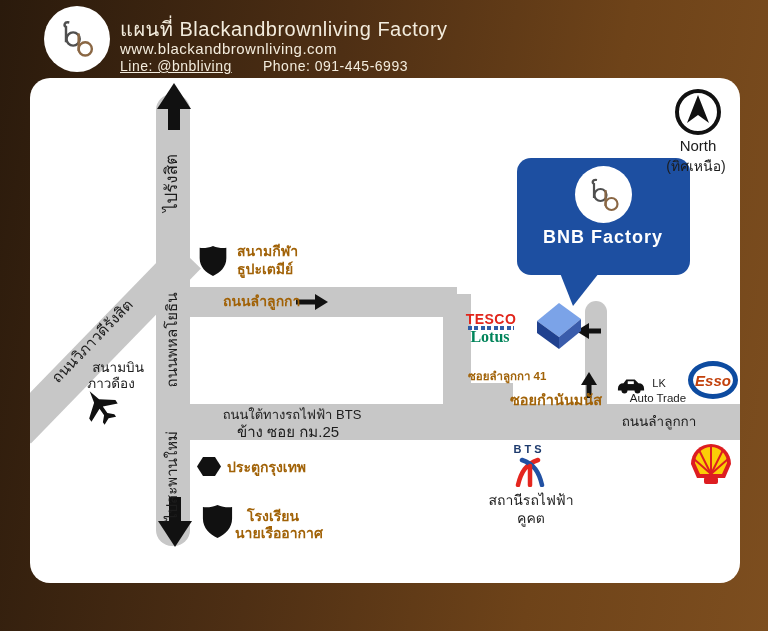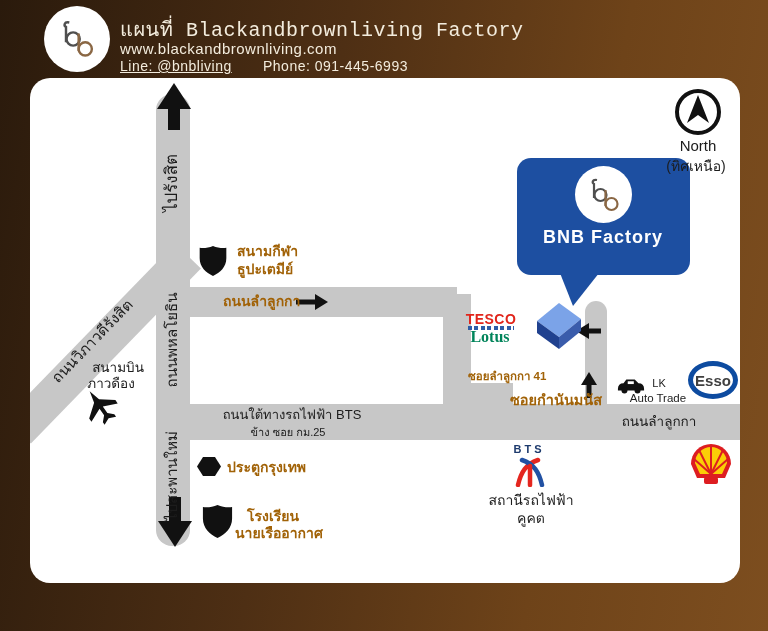--- a/index.html
+++ b/index.html
@@ -29,21 +29,21 @@
 <body>
 
 <div class="abs logo-circle" style="left:44px;top:6px;width:66px;height:66px;">
   <svg width="44" height="44" viewBox="0 0 40 40">
     <path d="M13,5 C8,4 8,8 10,9 L10,23" stroke="#4f4f4f" stroke-width="2.2" fill="none"></path>
     <circle cx="16.5" cy="20" r="6" stroke="#4f4f4f" stroke-width="2.2" fill="none"></circle>
     <path d="M21.5,15 L21.5,31" stroke="#8a6744" stroke-width="2.2" fill="none"></path>
     <circle cx="27.5" cy="29" r="6" stroke="#8a6744" stroke-width="2.2" fill="none"></circle>
   </svg>
 </div>
-<div class="abs hdr-txt" style="left:120px;top:13px;font-size:20px;font-family:Liberation Mono, monospace;">แผนที่  Blackandbrownliving Factory</div>
+<div class="abs hdr-txt" style="left:120px;top:13px;font-size:20px;">แผนที่  Blackandbrownliving Factory</div>
 <div class="abs hdr-txt" style="left:120px;top:40px;font-size:15px;">www.blackandbrownliving.com</div>
 <div class="abs hdr-txt" style="left:120px;top:58px;font-size:14px;text-decoration:underline;">Line: @bnbliving</div>
 <div class="abs hdr-txt" style="left:263px;top:58px;font-size:14px;">Phone: 091-445-6993</div>
 
 <div id="panel">
 
   <svg class="abs" style="left:0;top:0;" width="710" height="505" viewBox="0 0 710 505">
 
     <line x1="158" y1="178" x2="-12" y2="353" stroke="#c7c7c7" stroke-width="36"></line>
 
@@ -110,21 +110,21 @@
   <div class="lbl" style="left:668px;top:68px;font-size:15px;">North</div>
   <div class="lbl" style="left:666px;top:88px;font-size:14px;">(ทิศเหนือ)</div>
 
   <div class="lbl rot" style="left:142px;top:105px;font-size:17px;">ไปรังสิต</div>
   <div class="lbl rot" style="left:142px;top:262px;font-size:15px;">ถนนพหลโยธิน</div>
   <div class="lbl rot" style="left:142px;top:398px;font-size:15px;">ไปสะพานใหม่</div>
   <div class="lbl" style="left:62px;top:263px;font-size:15px;transform:translate(-50%,-50%) rotate(-46deg);">ถนนวิภาวดีรังสิต</div>
 
   <div class="left-lbl" style="left:193px;top:223px;font-size:14px;">ถนนลำลูกกา</div>
   <div class="lbl" style="left:262px;top:337px;font-size:13px;">ถนนใต้ทางรถไฟฟ้า BTS</div>
-  <div class="lbl" style="left:258px;top:354px;font-size:11px;">ข้าง ซอย กม.25</div>
+  <div class="lbl" style="left:258px;top:354px;font-size:15px;">ข้าง ซอย กม.25</div>
   <div class="left-lbl" style="left:438px;top:299px;font-size:11.5px;">ซอยลำลูกกา 41</div>
   <div class="left-lbl" style="left:480px;top:322px;font-size:14.5px;">ซอยกำนันมนัส</div>
   <div class="lbl" style="left:629px;top:344px;font-size:13.5px;">ถนนลำลูกกา</div>
 
   <svg class="abs" style="left:168px;top:167px;" width="30" height="32" viewBox="0 0 32 36">
     <path d="M16,1 C21,3 27,4 31,3 V15 C31,25 24,31 16,35 C8,31 1,25 1,15 V3 C5,4 11,3 16,1 Z" fill="#111"></path>
   </svg>
   <div class="left-lbl" style="left:207px;top:173px;font-size:14px;">สนามกีฬา</div>
   <div class="left-lbl" style="left:207px;top:191px;font-size:14px;">ธูปะเตมีย์</div>
 
@@ -141,21 +141,21 @@
   <svg class="abs" style="left:587px;top:297px;" width="28" height="20" viewBox="0 0 30 20">
     <path d="M1,14 q0,-6 6,-6 l3,-4 h9 l4,4 q6,0 6,6 v2 h-28 z" fill="#111"></path>
     <rect x="11.5" y="6" width="6.5" height="3" fill="#fff"></rect>
     <circle cx="8" cy="16" r="3.2" fill="#111"></circle>
     <circle cx="22" cy="16" r="3.2" fill="#111"></circle>
   </svg>
   <div class="lbl" style="left:629px;top:305px;font-size:11px;">LK</div>
   <div class="lbl" style="left:628px;top:321px;font-size:11.5px;">Auto Trade</div>
 
   <div class="esso">
-    <span style="color:#404040;font-weight:800;font-size:15px;">Esso</span>
+    <span style="color:#c2410c;font-weight:800;font-style:italic;font-size:15px;">Esso</span>
   </div>
 
   <div class="lbl" style="left:499px;top:371px;font-size:11px;font-weight:700;color:#1d3a6d;letter-spacing:3px;">BTS</div>
   <svg class="abs" style="left:478px;top:377px;" width="44" height="32" viewBox="0 0 44 32">
     <path d="M10,30 C13,17 18,9 30,5" stroke="#e4261f" stroke-width="4.5" fill="none" stroke-linecap="round"></path>
     <path d="M34,30 C31,17 26,9 14,5" stroke="#2251a3" stroke-width="4.5" fill="none" stroke-linecap="round"></path>
     <path d="M22,30 C22,22 22,16 22,11" stroke="#e4261f" stroke-width="4.5" fill="none" stroke-linecap="round"></path>
   </svg>
   <div class="lbl" style="left:501px;top:422px;font-size:14px;">สถานีรถไฟฟ้า</div>
   <div class="lbl" style="left:501px;top:440px;font-size:14px;">คูคต</div>

